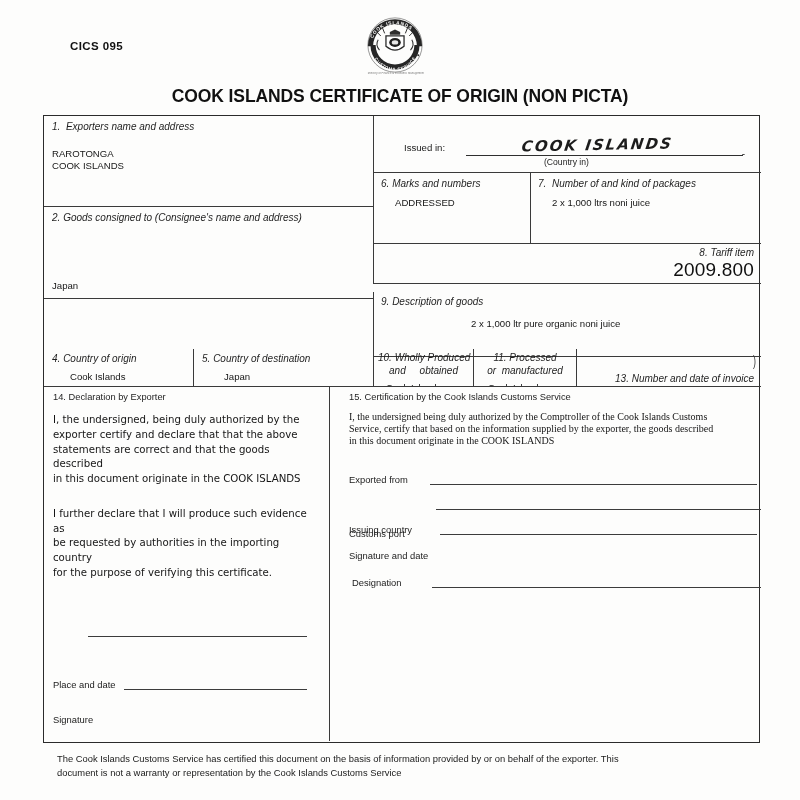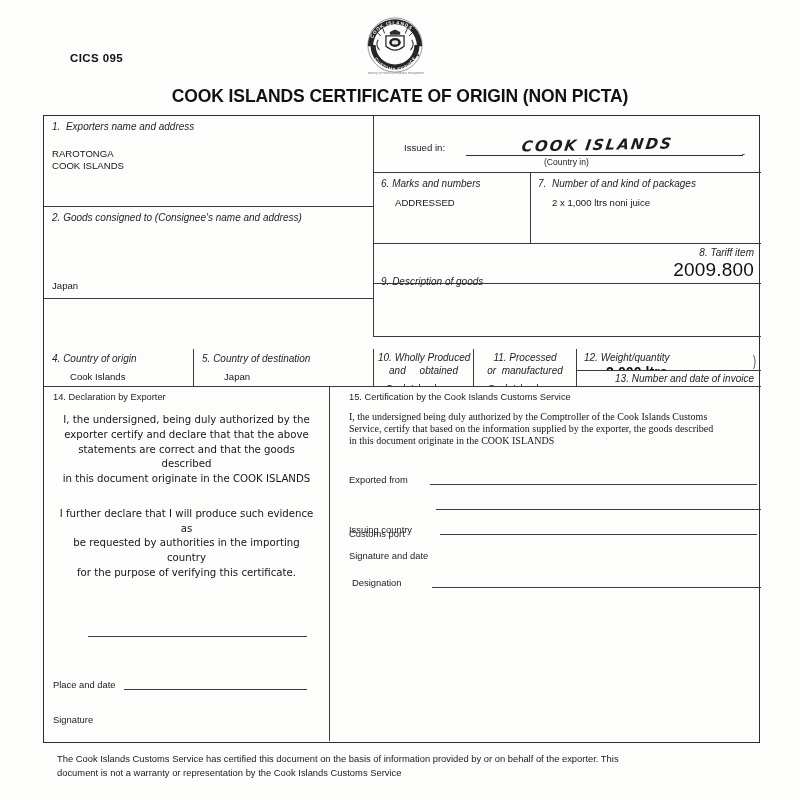--- a/index.html
+++ b/index.html
@@ -24,21 +24,20 @@
 
   
   .form-code {
     position: absolute;
     left: 70px;
     top: 40px;
     font-size: 11.5px;
     font-weight: bold;
     letter-spacing: 0.4px;
     color: #111;
-    margin-top: 12px;
   }
 
   .crest {
     position: absolute;
     left: 362px;
     top: 14px;
     width: 66px;
     height: 62px;
   }
   .crest svg { display:block; width:100%; height:100%; }
@@ -173,21 +172,20 @@
   .decl-head {
     font-size: 9.3px;
     color: #1e1e1e;
   }
   .decl-body {
     font-size: 10.2px;
     line-height: 1.45;
     color: #151515;
     font-family: "DejaVu Sans", sans-serif;
     white-space: pre-line;
-    text-align: center;
   }
   .cert-body {
     font-size: 10px;
     line-height: 1.18;
     color: #151515;
     font-family: Liberation Serif, serif;
     white-space: pre-line;
   }
 
   .rule {
@@ -306,40 +304,37 @@
     <div class="cell bb" style="left:487px; top:57px; width:230px; height:71px; padding:5px 7px;">
       <div class="lbl"><span>7.</span>&nbsp;&nbsp;<span>Number of and kind of packages</span></div>
       <div class="val" style="margin-top:6px; padding-left:14px;">2 x 1,000 ltrs noni juice</div>
     </div>
 
     <div class="cell bl bb" style="left:329px; top:128px; width:388px; height:40px; padding:3px 7px;text-align:right;">
       <div class="lbl"><span>8.</span>&nbsp;<span>Tariff item</span></div>
       <div class="val-big" style="margin-top:-1px; padding-left:52px;">2009.800</div>
     </div>
 
-    <div class="cell bl bb" style="left:329px; top:156px; width:388px; height:65px; padding:4px 7px;">
+    <div class="cell bl bb" style="left:329px; top:176px; width:388px; height:65px; padding:4px 7px;">
       <div class="lbl"><span>9.</span>&nbsp;<span>Description of goods</span></div>
+      <div class="val" style="margin-top:9px; padding-left:90px;">2 x 1,000 ltr pure organic noni juice</div>
     </div>
 
     <div class="cell bl bb br" style="left:329px; top:233px; width:101px; height:38px; padding:3px 4px;">
       <div class="lbl" style="text-align:center;"><span>10.</span> <span>Wholly Produced
 and     obtained</span></div>
       <div class="val" style="margin-top:5px; padding-left:8px;">Cook Islands</div>
     </div>
 
     <div class="cell bb br" style="left:430px; top:233px; width:103px; height:38px; padding:3px 4px;">
       <div class="lbl" style="text-align:center;"><span>11.</span> <span>Processed
 or  manufactured</span></div>
       <div class="val" style="margin-top:5px; padding-left:10px;">Cook Islands</div>
     </div>
 
-    <div class="cell bb" style="left:533px; top:233px; width:184px; height:22px; padding:3px 7px;">
-      <div class="lbl"><span>12.</span>&nbsp;<span>Weight/quantity</span></div>
-      <div class="val-mid" style="margin-top:-1px; padding-left:22px;">2,000 ltrs</div>
-    </div>
 
     <div class="cell bb" style="left:533px; top:255px; width:184px; height:16px; padding:2px 7px;text-align:right;">
       <div class="lbl"><span>13.</span>&nbsp;<span>Number and date of invoice</span></div>
     </div>
 
     <div class="stray-paren">)</div>
 
     <div class="cell br" style="left:0; top:271px; width:286px; height:354px; padding:5px 9px;">
       <div class="decl-head"><span>14.</span> <span>Declaration by Exporter</span></div>
       <div class="decl-body" style="margin-top:11px;">I, the undersigned, being duly authorized by the

